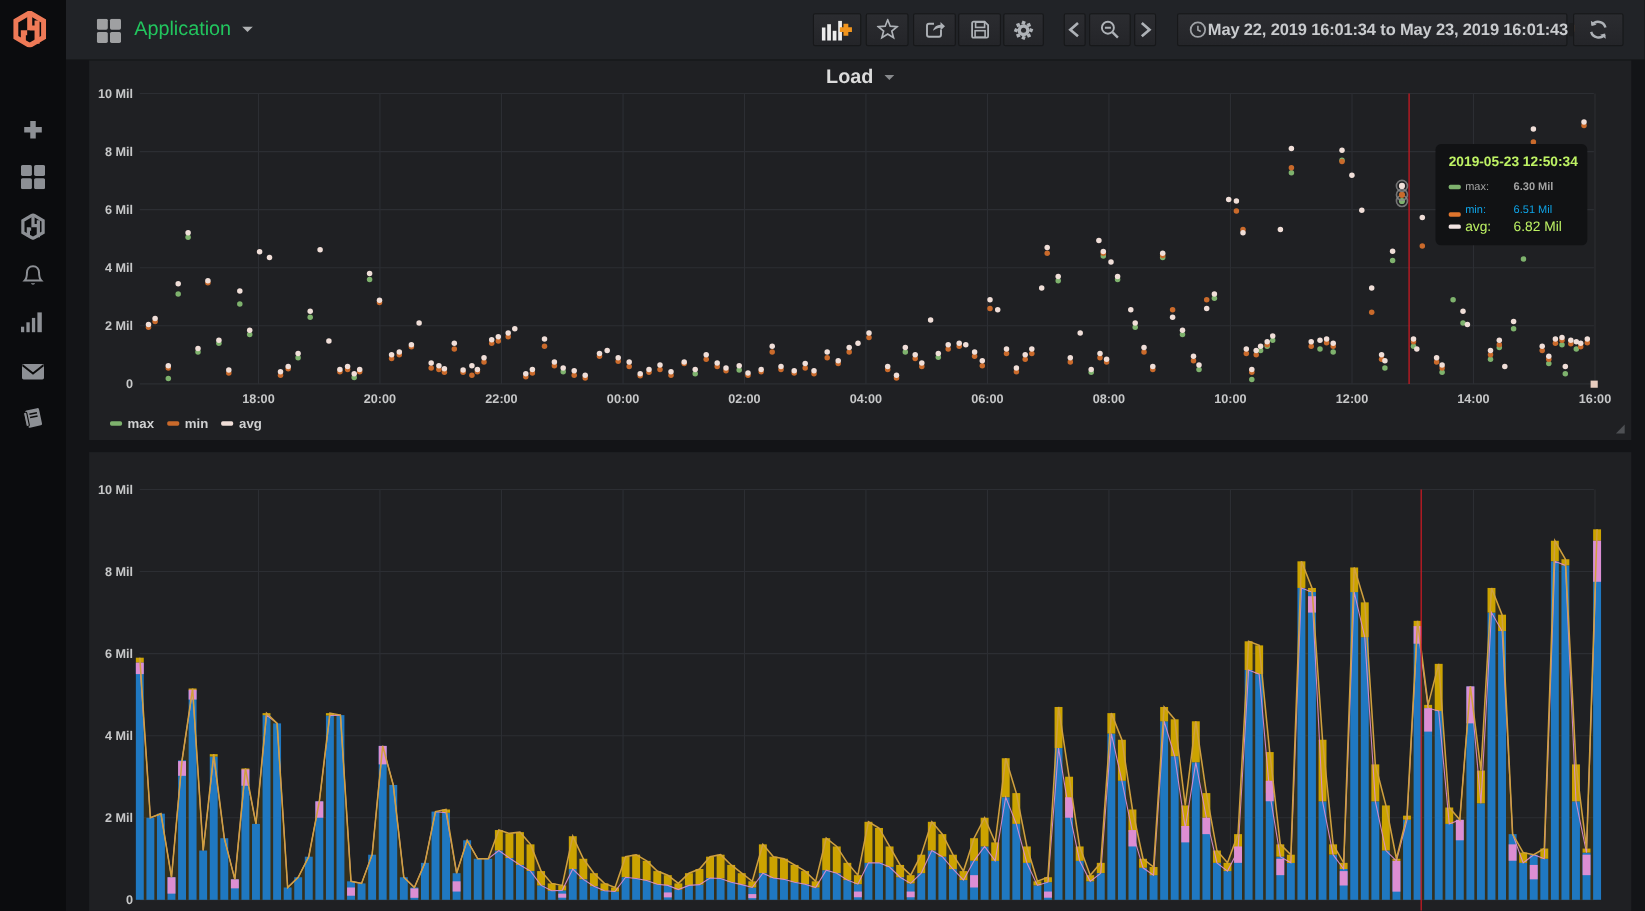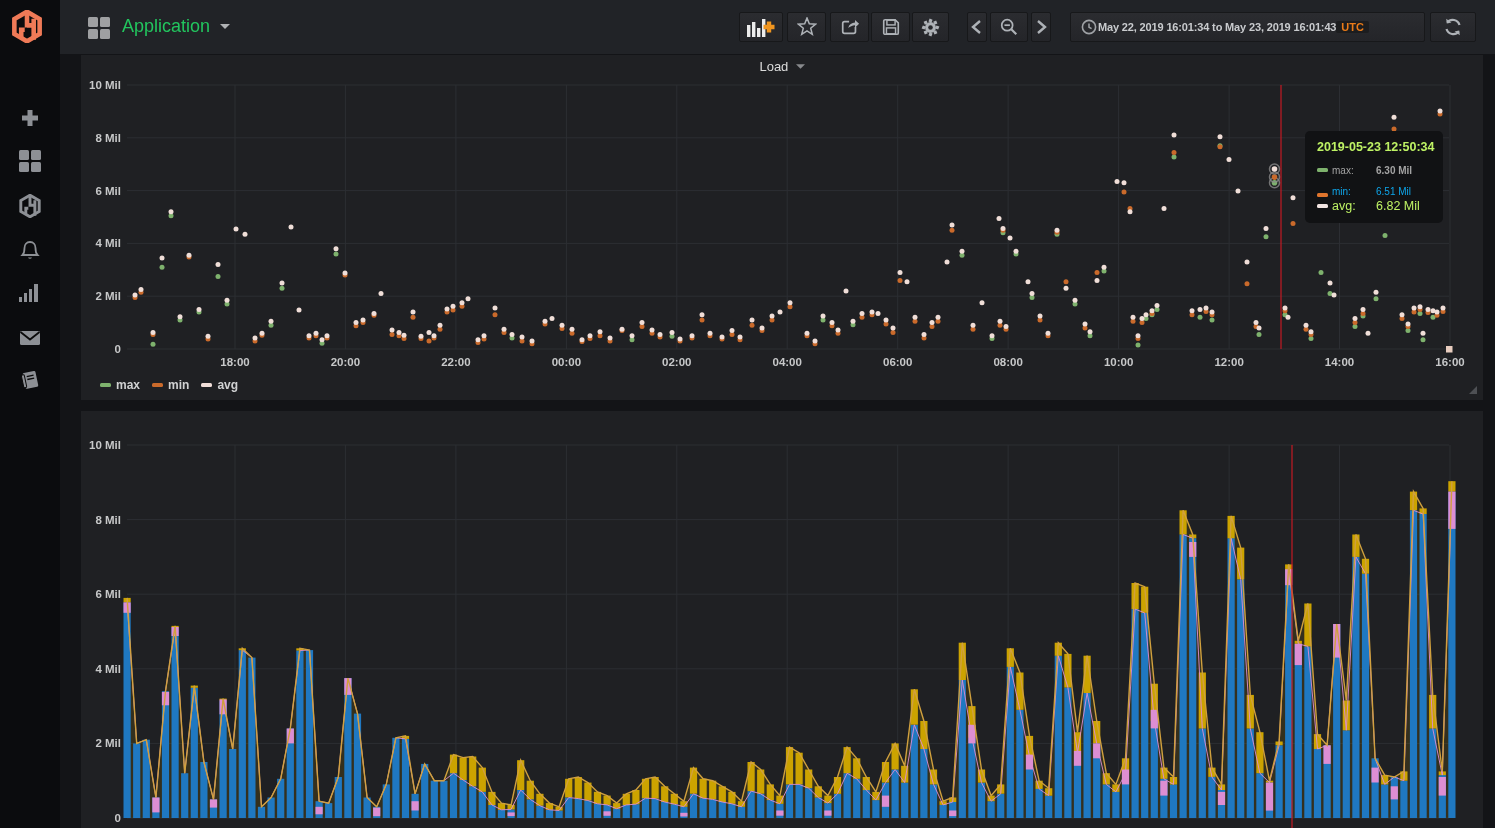--- a/index.html
+++ b/index.html
@@ -1,21 +1,21 @@
 <!DOCTYPE html>
 <html><head><meta charset="utf-8"><style>
 * { margin:0; padding:0; box-sizing:border-box; }
 body { width:1495px; height:828px; overflow:hidden; background:#131417; font-family:"Liberation Sans",sans-serif; }
 #sidebar { position:absolute; left:0; top:0; width:60px; height:828px; background:#0b0c0e; z-index:5; }
 #navbar { position:absolute; left:60px; top:0; width:1435px; height:54px; background:#212327; }
 .panel { position:absolute; background:#1f2023; }
 svg { display:block; }
 #panel1 { left:81px; top:55px; width:1402px; height:345px; }
 #panel2 { left:81px; top:411px; width:1402px; height:417px; }
-.ptitle { position:absolute; top:4px; left:0; width:100%; text-align:center; font-size:13px; font-weight:normal; color:#dcdcdc; }
+.ptitle { position:absolute; top:4px; left:0; width:100%; text-align:center; font-size:18px; font-weight:bold; color:#dcdcdc; }
 </style></head>
 <body>
 <div id="sidebar">
   <div style="position:absolute;top:10px;left:12px">
       <svg width="30" height="33" viewBox="0 0 32 36">
         <polygon points="16,1.8 29.8,9.9 29.8,26.1 16,34.2 2.2,26.1 2.2,9.9" fill="none" stroke="#ef7a57" stroke-width="5.0"></polygon>
         <path d="M16 4 V19 M16 16.8 H23.3 M23.3 9.5 V32.5 M9.7 19 V31.5 M9.7 21.5 H13.5" stroke="#ef7a57" stroke-width="5.0" fill="none"></path>
       </svg>
     </div>
   <div style="position:absolute;top:107px;left:50%;transform:translateX(-50%)">
@@ -142,21 +142,21 @@
         <path d="M6 3 L13 9 L6 15" fill="none" stroke="#aeb2b7" stroke-width="2.4"></path>
       </svg>
     </div>
     <div style="position:absolute;left:1010px;top:12px;width:355px;height:30px;background:linear-gradient(#2b2c30,#242529);border:1px solid #17181a;border-radius:2px;display:flex;align-items:center;padding:0 10px;box-sizing:border-box">
       <span style="flex:none;display:flex">
         <svg width="16" height="16" viewBox="0 0 16 16">
           <circle cx="8" cy="8" r="6.6" fill="none" stroke="#9fa2a6" stroke-width="1.6"></circle>
           <path d="M8 4.4 V8.2 L10.6 9.6" fill="none" stroke="#9fa2a6" stroke-width="1.5"></path>
         </svg>
       </span>
-      <span style="flex:none;margin-left:1px;font-size:11px;font-weight:bold;color:#c9cbce;white-space:nowrap;letter-spacing:-0.15px">May 22, 2019 16:01:34 to May 23, 2019 16:01:43</span>
+      <span style="flex:none;margin-left:1px;font-size:15px;font-weight:bold;color:#c9cbce;white-space:nowrap;letter-spacing:-0.15px">May 22, 2019 16:01:34 to May 23, 2019 16:01:43</span>
       <span style="margin-left:0;font-size:11px;font-weight:bold;color:#eb7b18;background:#1c1d1f;padding:0 5px;border-radius:2px">UTC</span>
     </div>
     <div style="position:absolute;left:1370px;top:12px;width:46px;height:30px;background:linear-gradient(#2b2c30,#242529);border:1px solid #17181a;border-radius:2px;display:flex;align-items:center;justify-content:center">
       <svg width="20" height="20" viewBox="0 0 20 20">
         <path d="M16.5 8 A7 7 0 0 0 4.2 5.6 M3.5 12 A7 7 0 0 0 15.8 14.4" fill="none" stroke="#aeb2b7" stroke-width="2.2"></path>
         <path d="M3.2 1.8 L3.8 6.6 L8.4 5.4 Z" fill="#aeb2b7"></path>
         <path d="M16.8 18.2 L16.2 13.4 L11.6 14.6 Z" fill="#aeb2b7"></path>
       </svg>
     </div>
 </div>

